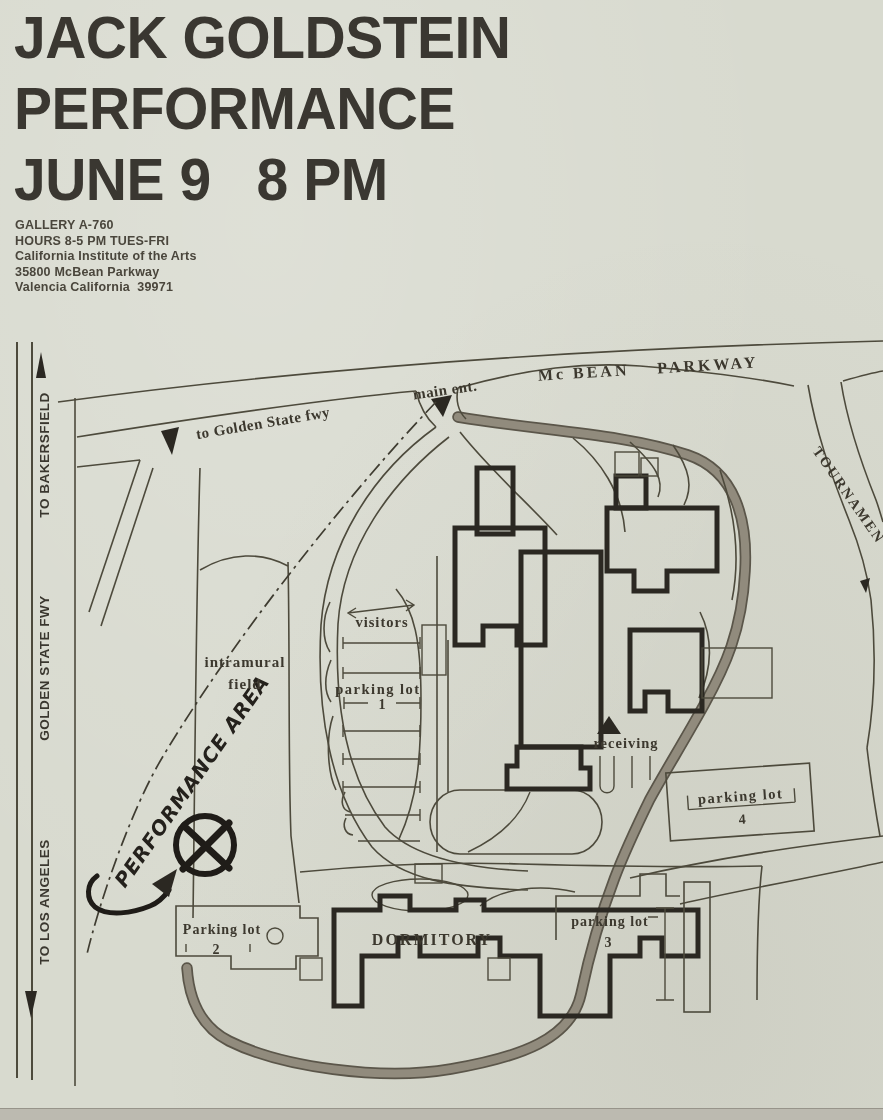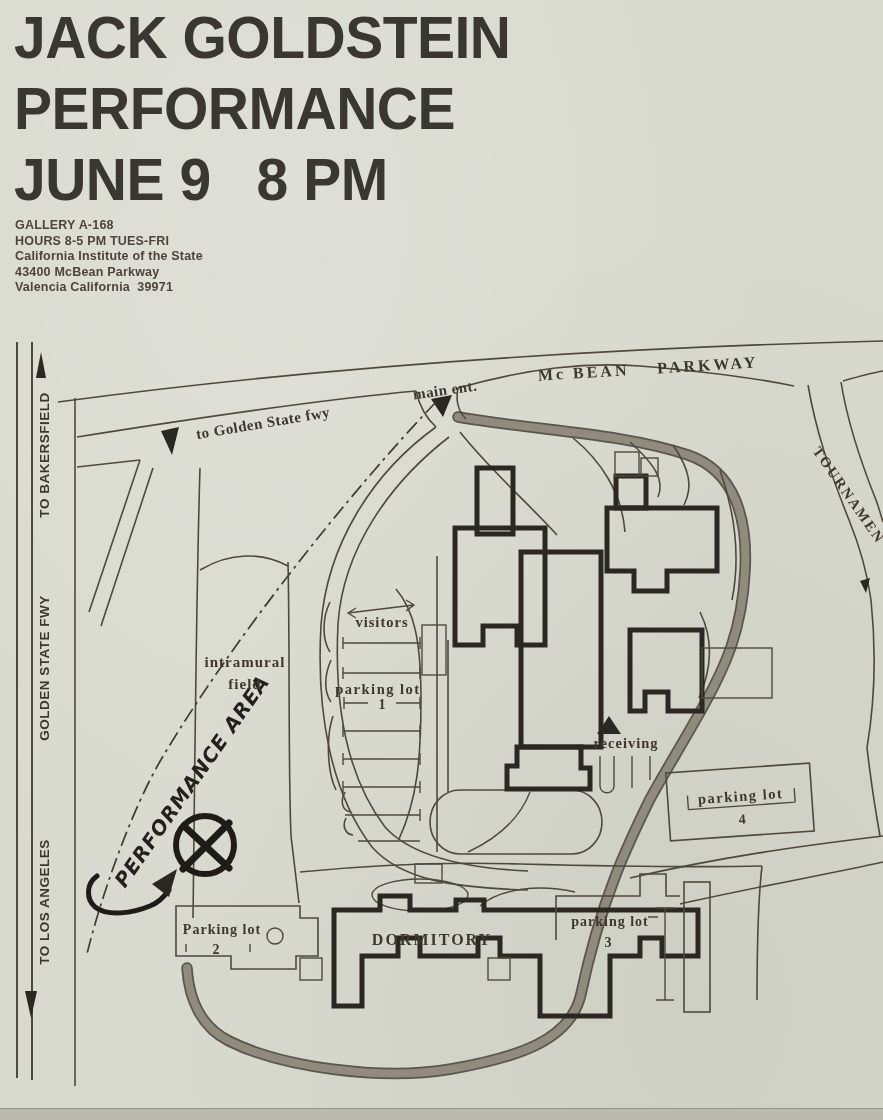--- a/index.html
+++ b/index.html
@@ -38,24 +38,24 @@
 
 <div class="poster">
 
   <div class="title">
     <div>JACK GOLDSTEIN</div>
     <div>PERFORMANCE</div>
     <div class="pre">JUNE 9   8 PM</div>
   </div>
 
   <div class="info">
-    <div class="pre">GALLERY A-168</div>
+    <div class="pre">GALLERY A-760</div>
     <div class="pre">HOURS 8-5 PM TUES-FRI</div>
-    <div class="pre">California Institute of the State</div>
-    <div class="pre">43400 McBean Parkway</div>
+    <div class="pre">California Institute of the Arts</div>
+    <div class="pre">35800 McBean Parkway</div>
     <div class="pre">Valencia California  39971</div>
   </div>
 
   <svg class="map" width="883" height="782" viewBox="0 338 883 782" xmlns="http://www.w3.org/2000/svg">
 
     <g>
       <path class="shadeU" d="M 458,417 C 540,431 622,433 688,455 C 735,471 748,519 745,571 C 742,631 725,667 704,705 C 684,741 666,770 650,799 C 628,844 601,899 581,994 C 571,1039 521,1057 451,1069 C 381,1081 281,1067 229,1041 C 201,1027 189,999 187,968"></path>
       <path class="shadeO" d="M 458,417 C 540,431 622,433 688,455 C 735,471 748,519 745,571 C 742,631 725,667 704,705 C 684,741 666,770 650,799 C 628,844 601,899 581,994 C 571,1039 521,1057 451,1069 C 381,1081 281,1067 229,1041 C 201,1027 189,999 187,968"></path>
     </g>
 

